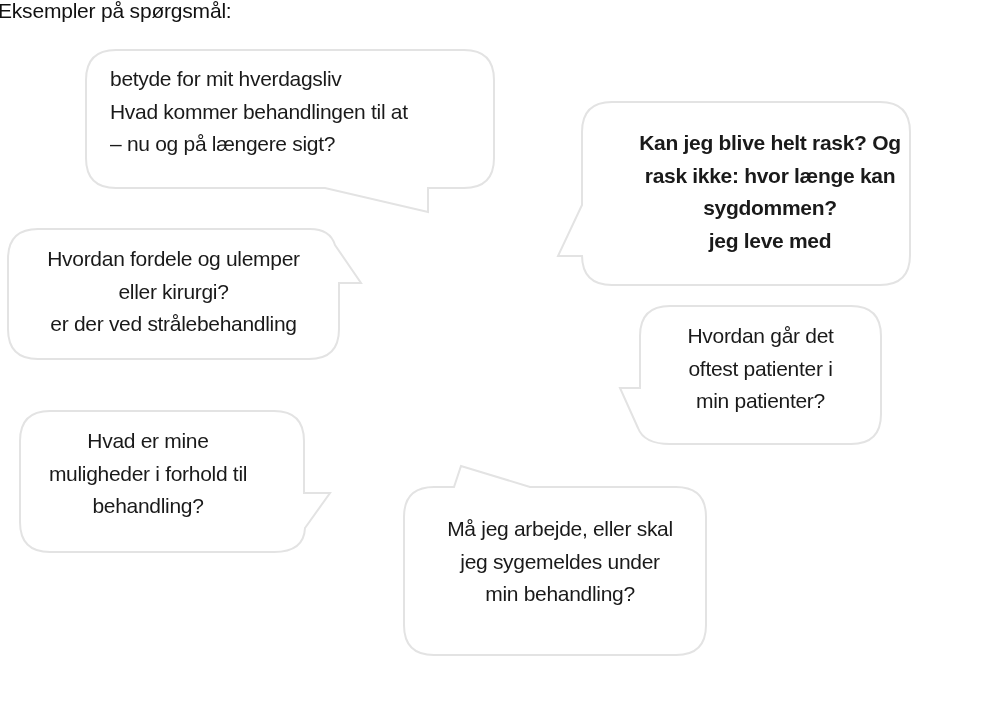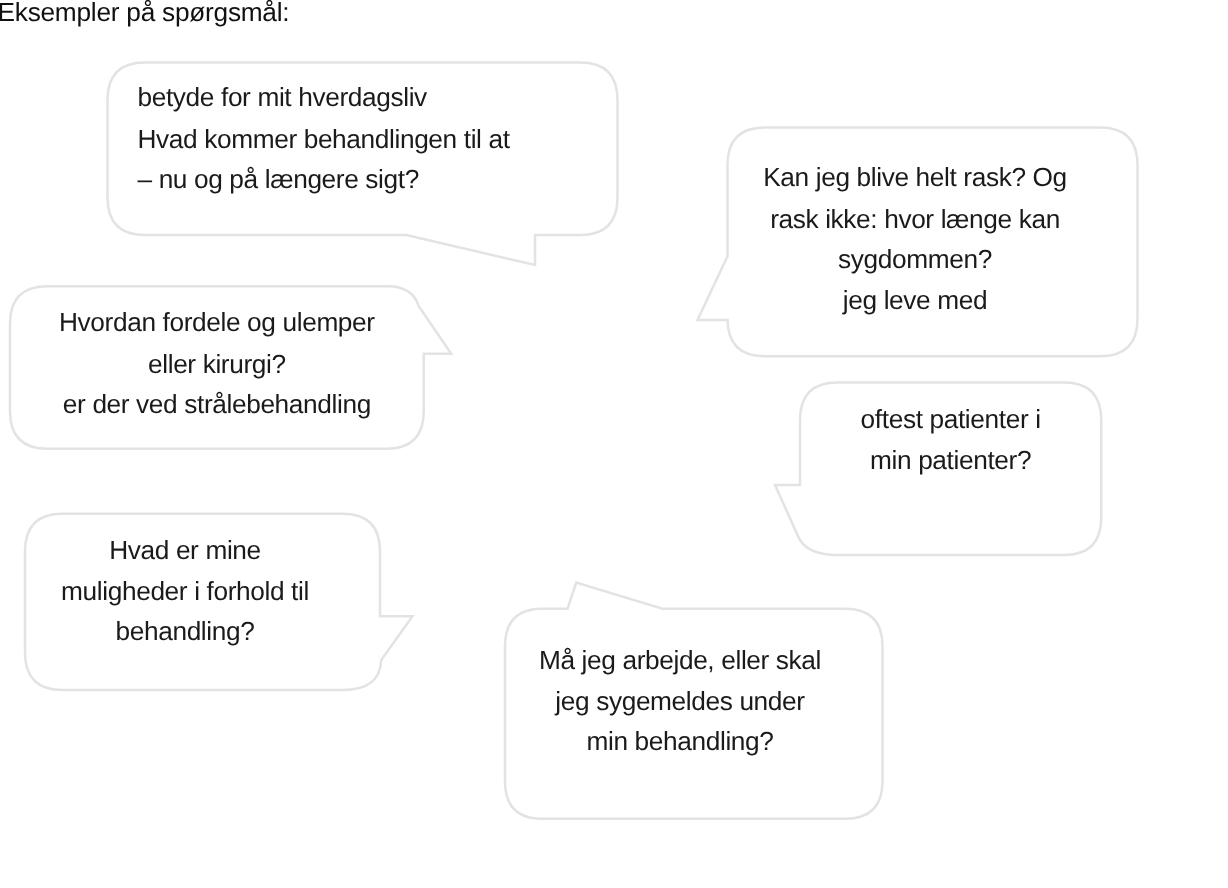--- a/index.html
+++ b/index.html
@@ -68,41 +68,42 @@
 
   <path d="M434,487 H454 L461,466 L530,487 H676 Q706,487 706,517 V625 Q706,655 676,655 H434 Q404,655 404,625 V517 Q404,487 434,487 Z"></path>
 </svg>
 
 <div class="bubble-text left" style="left:110px; top:63px;">
   <span class="line">betyde for mit hverdagsliv</span>
   <span class="line">Hvad kommer behandlingen til at</span>
   <span class="line">– nu og på længere sigt?</span>
 </div>
 
-<div class="bubble-text center" style="left:568px; width:328px; top:127px;">
+<div class="bubble-text center" style="left:606px; width:328px; top:127px;font-weight:bold;">
   <span class="line">Kan jeg blive helt rask?  Og</span>
   <span class="line">rask ikke: hvor længe kan</span>
   <span class="line">sygdommen?</span>
   <span class="line">jeg leve med</span>
 </div>
 
 <div class="bubble-text center" style="left:8px; width:331px; top:243px;">
   <span class="line">Hvordan fordele og ulemper</span>
   <span class="line">eller kirurgi?</span>
   <span class="line">er der ved strålebehandling</span>
 </div>
 
 <div class="bubble-text center" style="left:640px; width:241px; top:320px;">
+  <span class="line">Hvordan går det</span>
   <span class="line">oftest patienter i</span>
   <span class="line">min patienter?</span>
 </div>
 
 <div class="bubble-text center" style="left:20px; width:256px; top:425px;">
   <span class="line">Hvad er mine</span>
   <span class="line">muligheder i forhold til</span>
   <span class="line">behandling?</span>
 </div>
 
-<div class="bubble-text center" style="left:404px; width:280px; top:513px;">
+<div class="bubble-text center" style="left:420px; width:280px; top:513px;">
   <span class="line">Må jeg arbejde, eller skal</span>
   <span class="line">jeg sygemeldes under</span>
   <span class="line">min behandling?</span>
 </div>
 
 </body></html>

